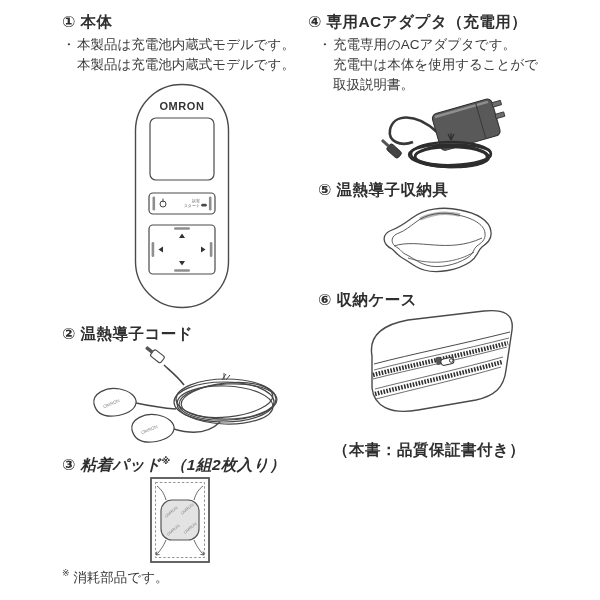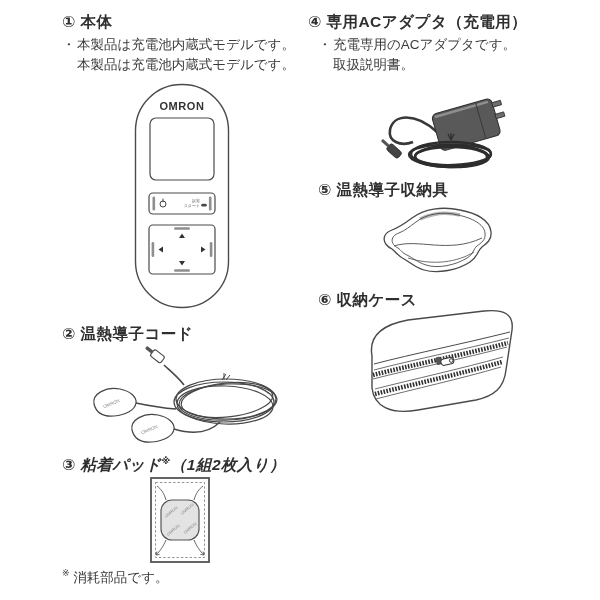--- a/index.html
+++ b/index.html
@@ -113,20 +113,21 @@
     <span class="sup">※</span>
     <span>消耗部品です。</span>
   </div>
 
   <div class="abs heading" style="left:308px;top:12px;">④ 専用ACアダプタ（充電用）</div>
 
   <div class="abs body-row" style="left:318px;top:35px;">
     <span class="bullet">・</span>
     <span class="body-lines">
       <div>充電専用のACアダプタです。</div>
+      <div>充電中は本体を使用することがで</div>
       <div>取扱説明書。</div>
     </span>
   </div>
 
   <svg class="abs" style="left:363px;top:94px;" width="145" height="80" viewBox="0 0 145 80">
     <path d="M74 38 C52 18 30 20 27 36 C25 47 37 53 50 48" stroke="#383838" stroke-width="2.6" fill="none"></path>
     <g transform="rotate(-16 102 30)">
       <rect x="72" y="12" width="62" height="38" rx="5" fill="#595959" stroke="#2e2e2e" stroke-width="1"></rect>
       <path d="M75 15 L130 15" stroke="#8f8f8f" stroke-width="2.4"></path>
       <line x1="118" y1="13" x2="118" y2="49" stroke="#3a3a3a" stroke-width="1"></line>
@@ -169,14 +170,15 @@
     <path d="M24 93 C62 83 108 73 149 61" stroke="#4a4a4a" stroke-width="0.8" fill="none"></path>
     <g>
       <rect x="84" y="51" width="5" height="8" rx="1.5" fill="#555" transform="rotate(-12 86 55)"></rect>
       <g transform="rotate(-12 96 56)">
         <rect x="89" y="52" width="13" height="6.5" rx="3" fill="#ffffff" stroke="#333" stroke-width="1"></rect>
         <circle cx="99.5" cy="55.2" r="1.8" fill="none" stroke="#333" stroke-width="0.9"></circle>
       </g>
     </g>
   </svg>
 
+  <div class="abs heading" style="left:333px;top:440px;">（本書：品質保証書付き）</div>
 
 </div>
 
 </body></html>

